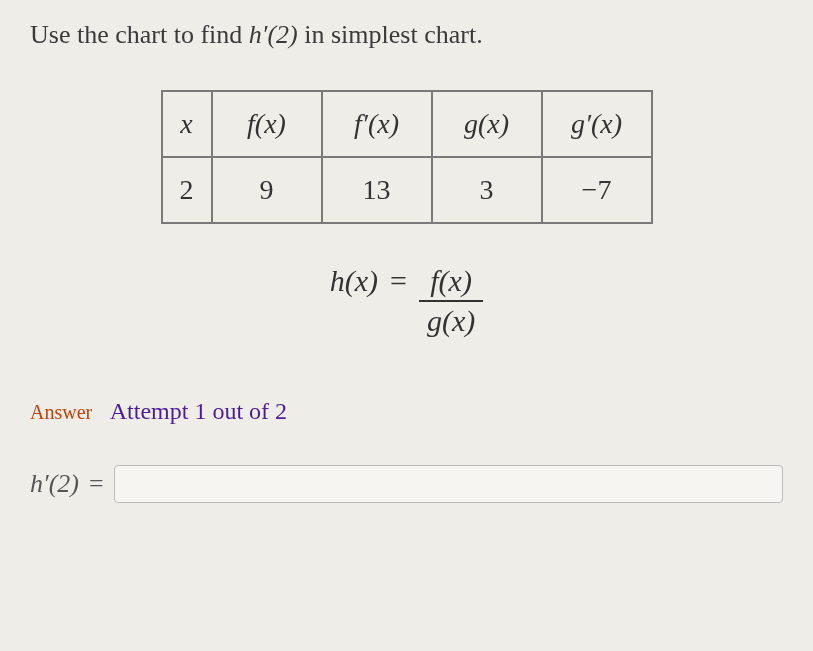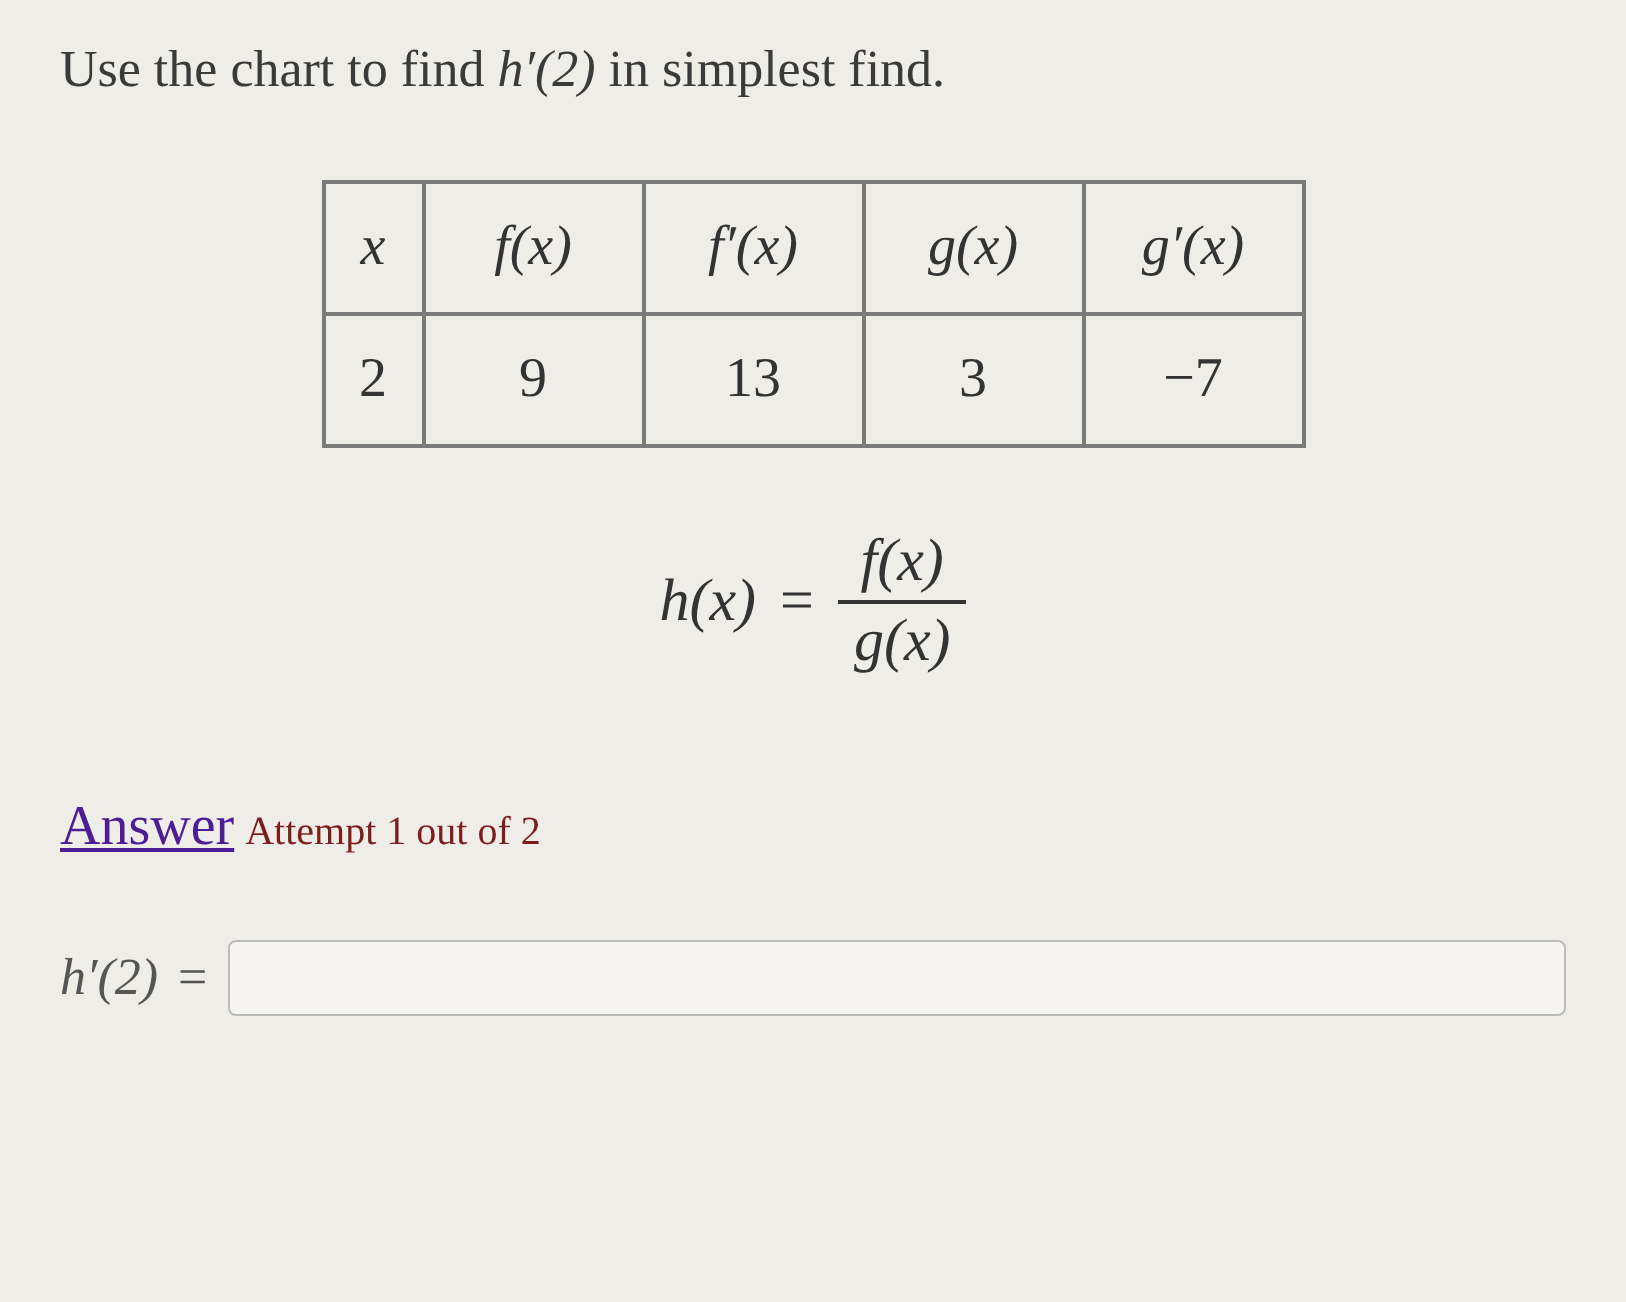--- a/index.html
+++ b/index.html
@@ -49,21 +49,21 @@
     .equation {
       text-align: center;
       font-size: 30px;
       font-family: 'Times New Roman', serif;
       font-style: italic;
       margin: 30px 0 60px 0;
       color: #333;
     }
     .equation .eqrow {
       display: inline-flex;
-      align-items: center;
+      align-items: flex-start;
       gap: 12px;
     }
     .frac {
       display: inline-flex;
       flex-direction: column;
       align-items: center;
       font-style: italic;
     }
     .frac .num {
       padding: 0 8px 2px 8px;
@@ -71,28 +71,28 @@
     .frac .den {
       border-top: 2px solid #333;
       padding: 2px 8px 0 8px;
     }
     .answer-row {
       font-size: 22px;
       color: #555;
       margin-bottom: 40px;
     }
     .answer-row .label {
-      color: #4c1d95;
+      color: #c2410c;
       font-weight: normal;
-      font-size: 28px;
-      text-decoration: underline;
+      font-size: 20px;
     }
     .answer-row .attempt {
-      color: #7f1d1d;
-      font-size: 20px;
+      color: #4c1d95;
+      font-size: 24px;
+      margin-left: 12px;
     }
     .input-row {
       display: flex;
       align-items: center;
       gap: 10px;
       font-size: 26px;
       font-family: 'Times New Roman', serif;
       font-style: italic;
       color: #555;
     }
@@ -105,21 +105,21 @@
       font-size: 20px;
       padding: 4px 8px;
       font-family: 'Times New Roman', serif;
     }
     .upright { font-style: normal; }
   </style>
 </head>
 <body>
 
 <div class="prompt">
-  <span>Use the chart to find </span><span class="mathvar">h′(2)</span><span> in simplest find.</span>
+  <span>Use the chart to find </span><span class="mathvar">h′(2)</span><span> in simplest chart.</span>
 </div>
 
 <table>
   <tbody>
       <tr>
     <td class="header col-x">x</td>
     <td class="header col-fx">f(x)</td>
     <td class="header col-fpx">f′(x)</td>
     <td class="header col-gx">g(x)</td>
     <td class="header col-gpx">g′(x)</td>

